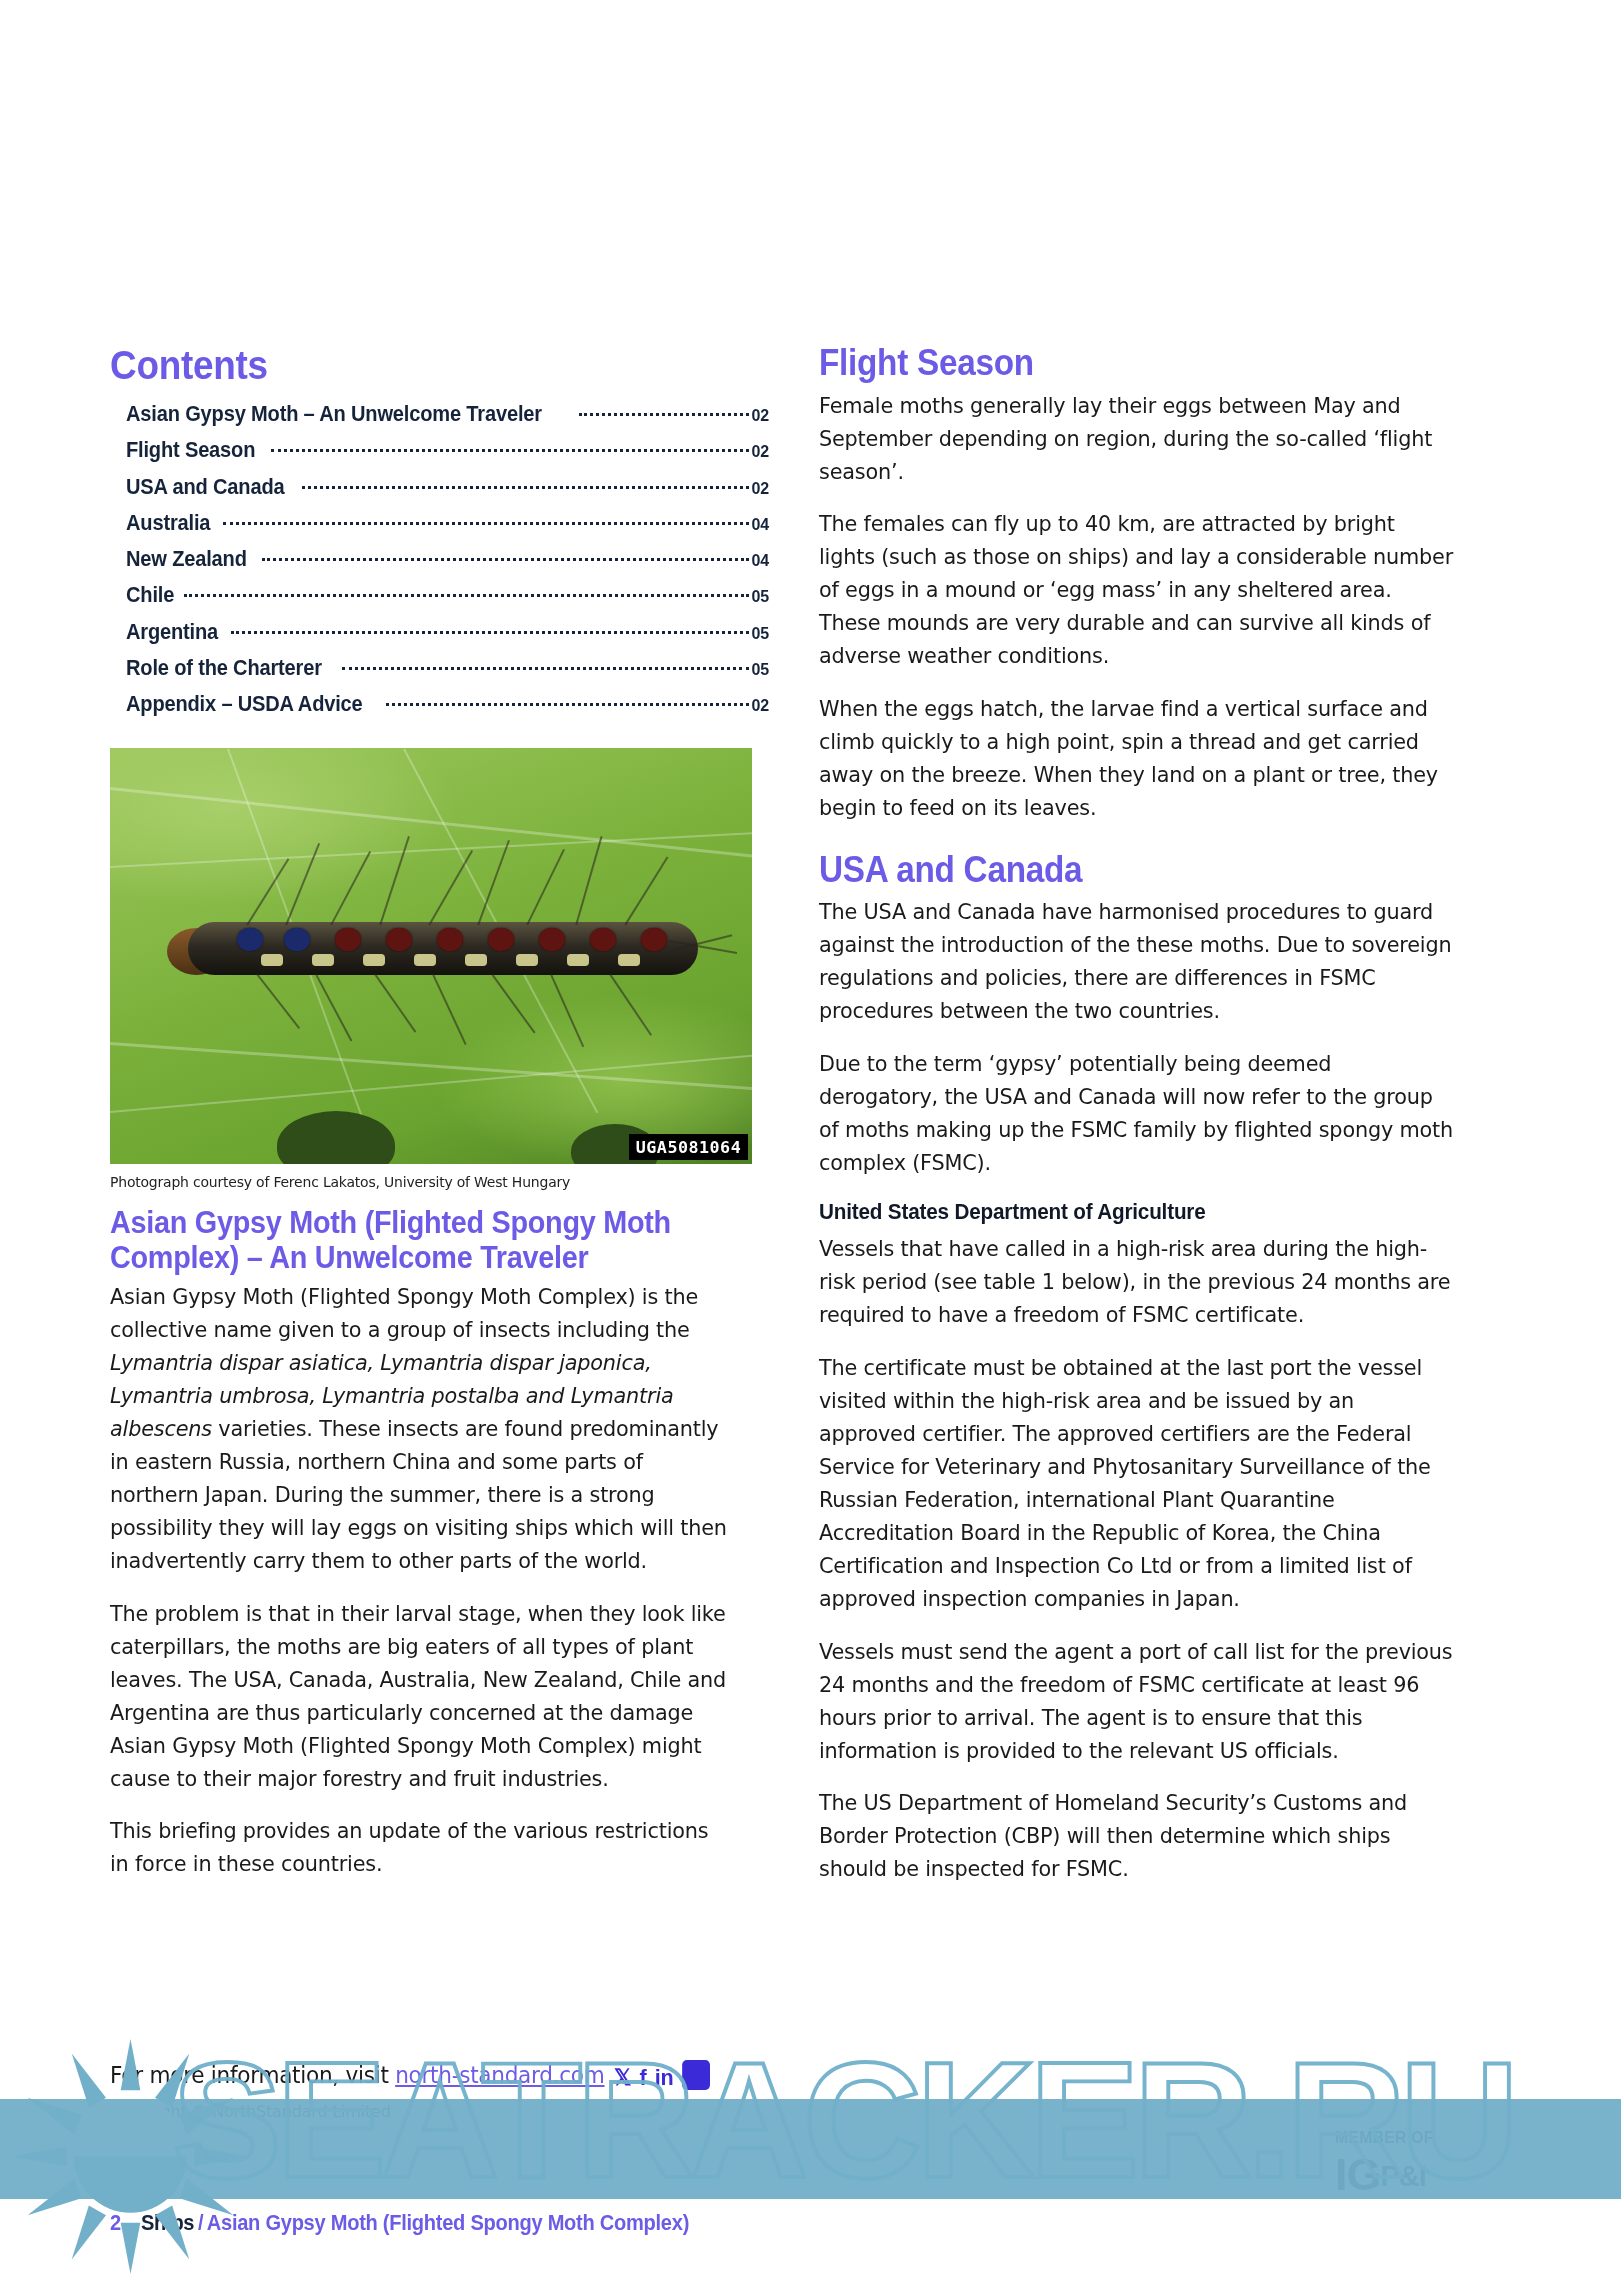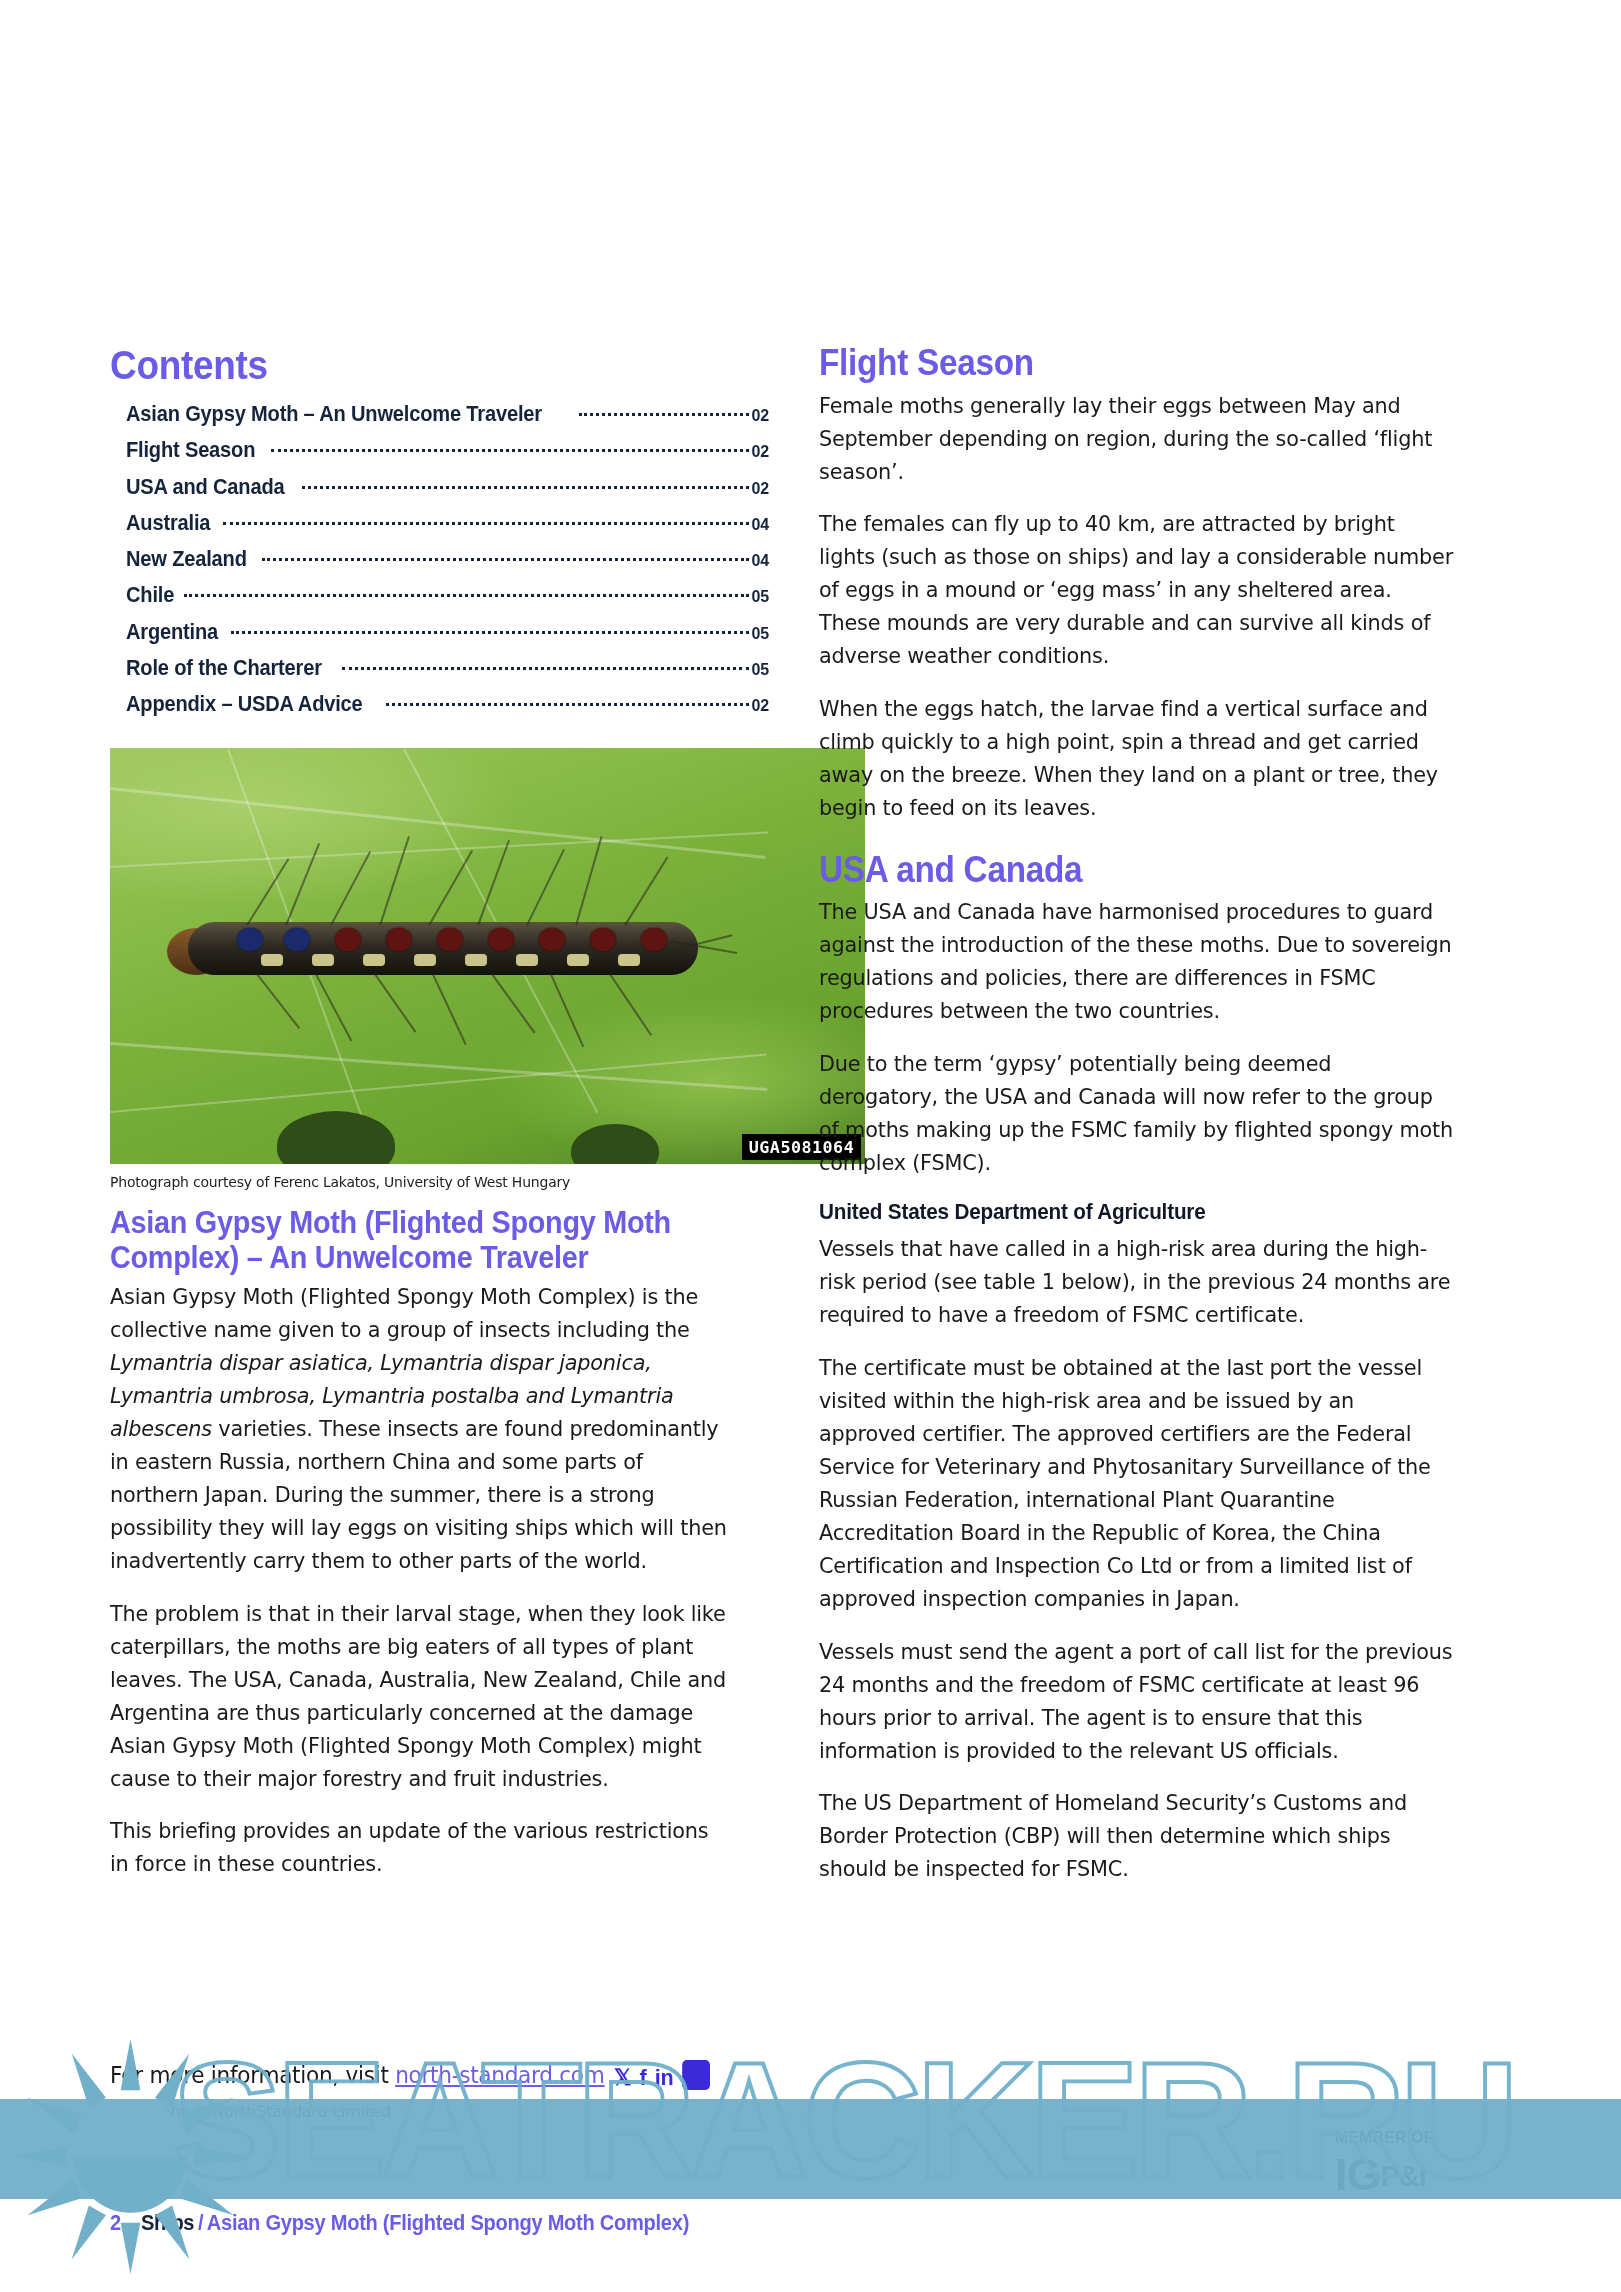--- a/index.html
+++ b/index.html
@@ -98,21 +98,21 @@
     border-bottom:3.4px dotted #16243B;
     position:relative; top:-4.9px;
     min-width:9.8px;
   }
   .toc-page { white-space:nowrap; font-size:16px; }
 
   
   .photo-wrap {
     margin-top:33px;
     position:relative;
-    width:755px; height:416px;
+    width:642px; height:416px;
     overflow:hidden;
     background:#6FA52E;
   }
   .leaf {
     position:absolute; inset:0;
     background:
       radial-gradient(ellipse 60% 40% at 18% 14%, #a8cf6a 0%, rgba(168,207,106,0) 60%),
       radial-gradient(ellipse 50% 35% at 80% 80%, #8cbd4a 0%, rgba(140,189,74,0) 60%),
       linear-gradient(160deg, #9ec95e 0%, #7bb13b 45%, #6aa32f 75%, #4e7f24 100%);
   }

